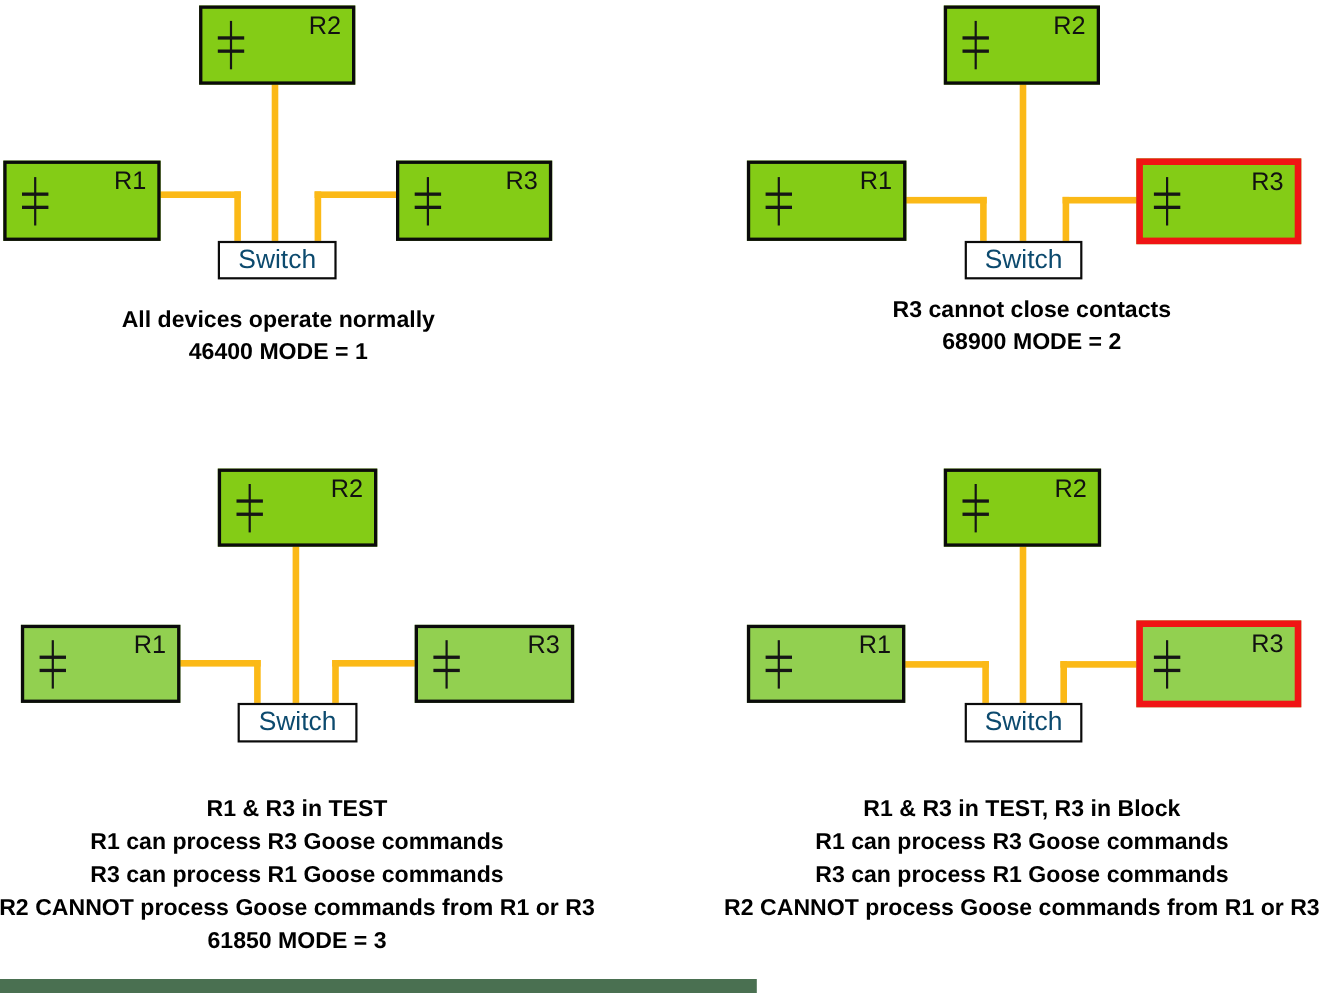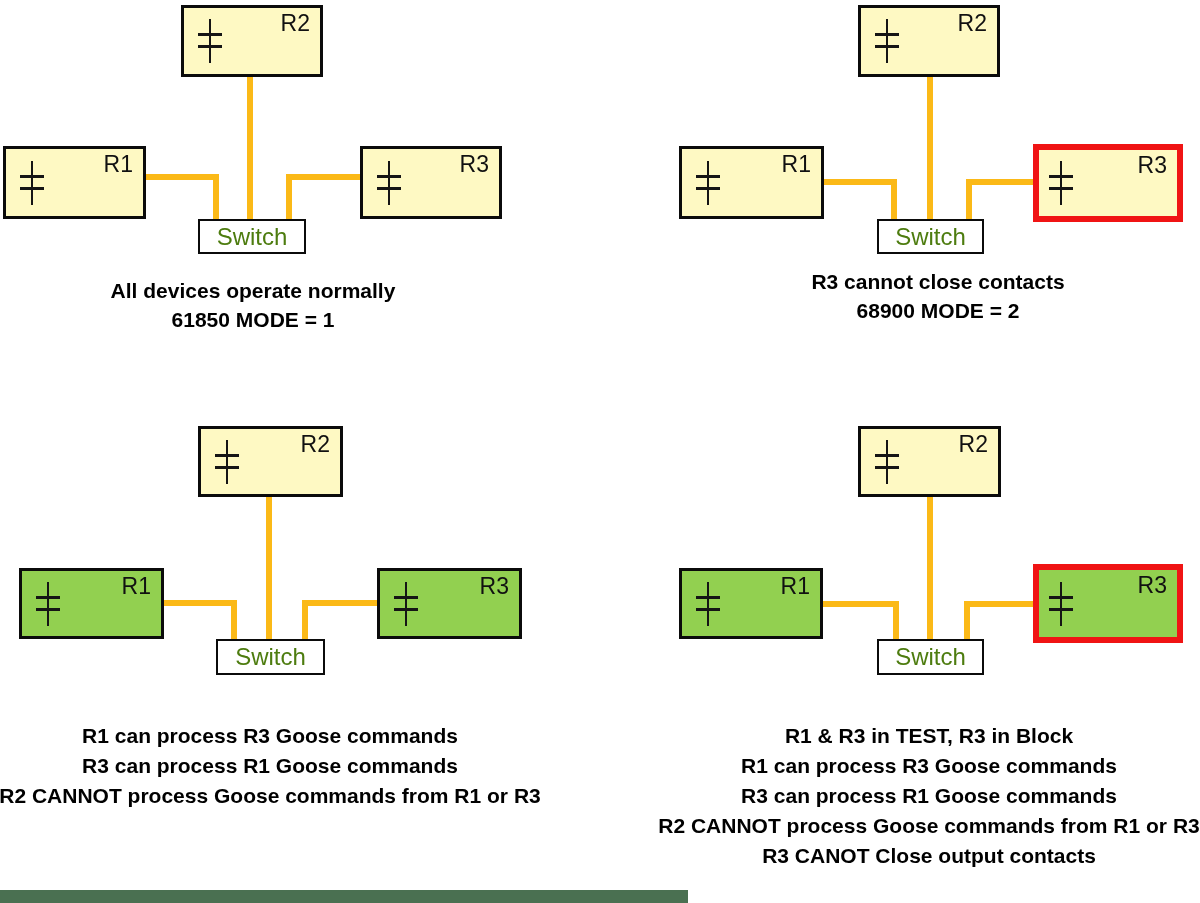--- a/index.html
+++ b/index.html
@@ -7,21 +7,21 @@
     width:1200px; height:903px;
     background:#ffffff;
     font-family:"Liberation Sans", sans-serif;
     position:relative; overflow:hidden;
   }
   .stage { position:absolute; left:0; top:0; width:1200px; height:903px; }
 
   .wire { position:absolute; background:#FBB917; }
 
   .box {
-    position:absolute; background:#fef9c3;
+    position:absolute; background:#84cc16;
     border:3px solid #0b0b0b; box-sizing:border-box;
   }
   .box.green { background:#92D050; }
   .box.red-border { border:6px solid #F01414; }
 
   .box-label {
     position:absolute; top:2px; right:10px;
     font-size:23px; color:#111; font-weight:400;
   }
 
@@ -31,21 +31,21 @@
   .box.red-border .cap { left:10px; }
   .cap .cv { position:absolute; left:11px; top:0; width:2px; height:44px; background:#151515; }
   .cap .cp { position:absolute; left:0; width:24px; height:3px; background:#151515; }
   .cap .cp1 { top:14px; }
   .cap .cp2 { top:26px; }
 
   .switch-box {
     position:absolute; background:#ffffff;
     border:2px solid #0b0b0b; box-sizing:border-box;
     display:flex; align-items:center; justify-content:center;
-    font-size:24px; color:#4d7c0f;
+    font-size:24px; color:#0c4a6e;
   }
 
   .caption {
     position:absolute; transform:translateX(-50%);
     text-align:center; white-space:nowrap;
     font-size:21px; font-weight:bold; color:#000;
     line-height:29px;
   }
   .caption.tall { line-height:30px; }
 
@@ -85,21 +85,21 @@
           <i class="cp cp1"></i>
           <i class="cp cp2"></i>
         </span>
       <span class="box-label">R3</span>
     </div>
     <div class="switch-box" style="left:198px;top:219px;width:108px;height:35px;">
       <span>Switch</span>
     </div>
     <div class="caption" style="left:253px;top:276px;text-align:center;">
       <div>All devices operate normally</div>
-      <div>61850 MODE = 1</div>
+      <div>46400 MODE = 1</div>
     </div>
   </div>
 
   <div>
     <div class="wire" style="left:927px;top:74px;width:6px;height:147px;"></div>
     <div class="wire" style="left:822px;top:179px;width:75px;height:6px;"></div>
     <div class="wire" style="left:891px;top:179px;width:6px;height:42px;"></div>
     <div class="wire" style="left:966px;top:179px;width:69px;height:6px;"></div>
     <div class="wire" style="left:966px;top:179px;width:6px;height:42px;"></div>
 
@@ -164,23 +164,25 @@
           <i class="cv"></i>
           <i class="cp cp1"></i>
           <i class="cp cp2"></i>
         </span>
       <span class="box-label">R3</span>
     </div>
     <div class="switch-box" style="left:216px;top:639px;width:109px;height:36px;">
       <span>Switch</span>
     </div>
     <div class="caption tall" style="left:270px;top:721px;">
+      <div>R1 &amp; R3 in TEST</div>
       <div>R1 can process R3 Goose commands</div>
       <div>R3 can process R1 Goose commands</div>
       <div>R2 CANNOT process Goose commands from R1 or R3</div>
+      <div>61850 MODE = 3</div>
     </div>
   </div>
 
   <div>
     <div class="wire" style="left:927px;top:495px;width:6px;height:146px;"></div>
     <div class="wire" style="left:821px;top:601px;width:78px;height:6px;"></div>
     <div class="wire" style="left:893px;top:601px;width:6px;height:40px;"></div>
     <div class="wire" style="left:964px;top:601px;width:71px;height:6px;"></div>
     <div class="wire" style="left:964px;top:601px;width:6px;height:40px;"></div>
 
@@ -209,18 +211,17 @@
       <span class="box-label">R3</span>
     </div>
     <div class="switch-box" style="left:877px;top:639px;width:107px;height:36px;">
       <span>Switch</span>
     </div>
     <div class="caption tall" style="left:929px;top:721px;">
       <div>R1 &amp; R3 in TEST, R3 in Block</div>
       <div>R1 can process R3 Goose commands</div>
       <div>R3 can process R1 Goose commands</div>
       <div>R2 CANNOT process Goose commands from R1 or R3</div>
-      <div>R3 CANOT Close output contacts</div>
     </div>
   </div>
 
   <div class="bottom-strip"></div>
 </div>
 
 </body></html>

